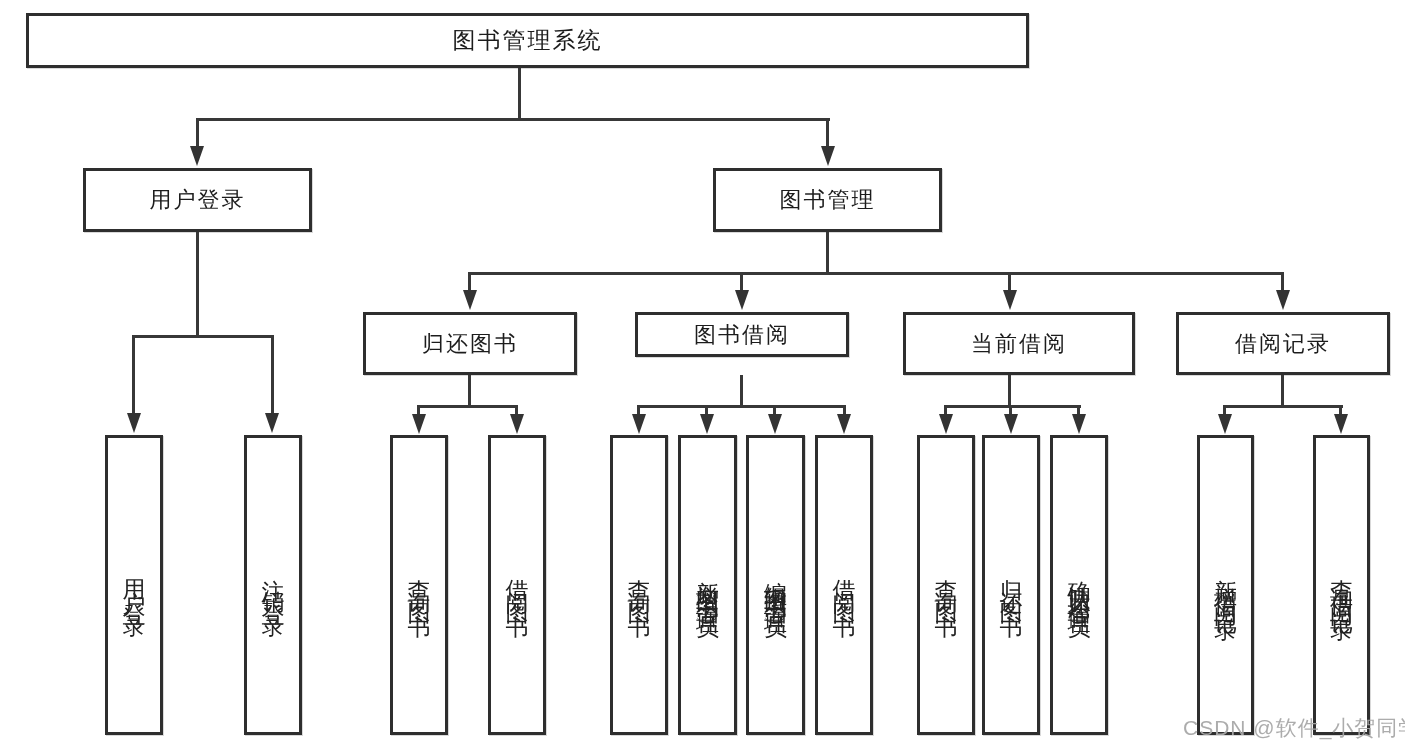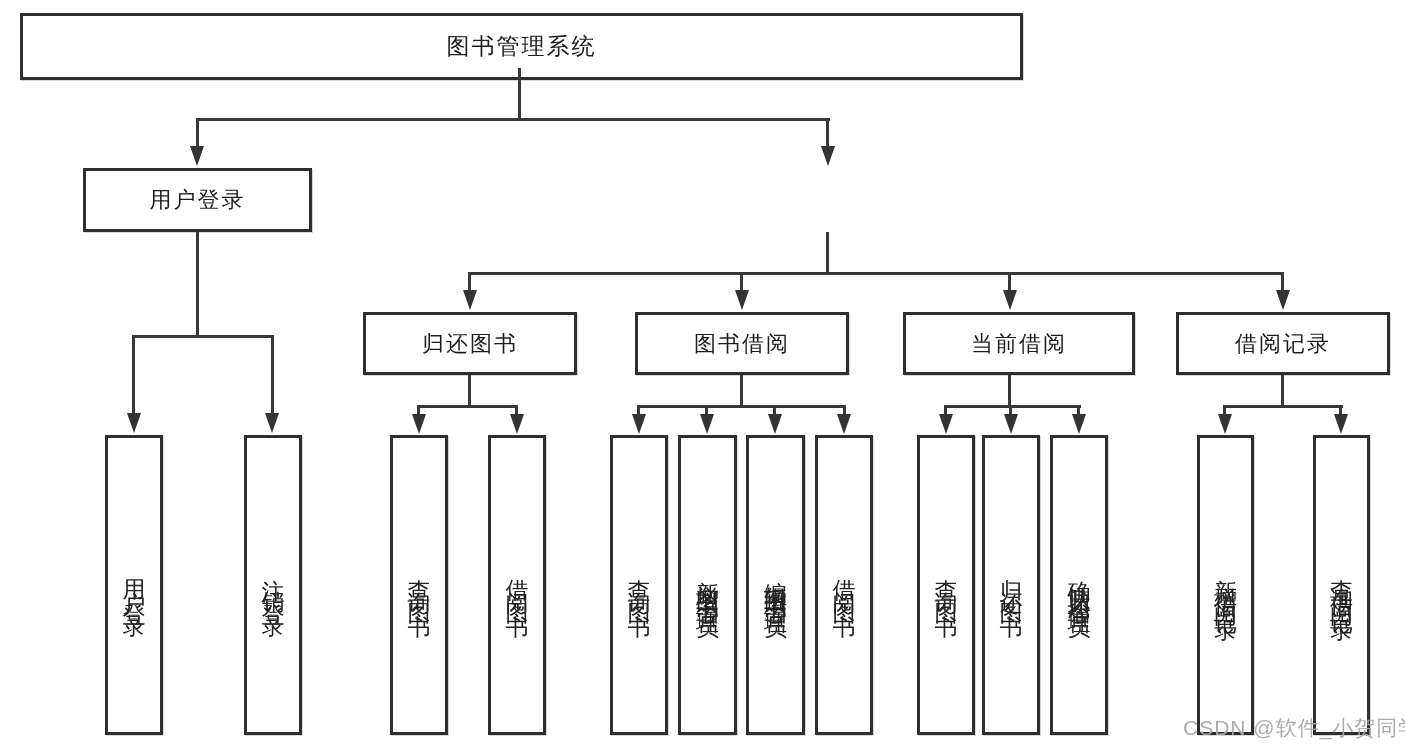--- a/index.html
+++ b/index.html
@@ -58,33 +58,36 @@
     letter-spacing:1px;
     z-index:5;
     white-space:nowrap;
   }
 </style>
 </head>
 <body>
 
 <div class="canvas">
 
-  <div class="box root" style="left:20px;top:13px;width:1003px;height:67px;">
+  <div class="box root" style="left:26px;top:13px;width:1003px;height:55px;">
     <span>图书管理系统</span>
   </div>
 
   <div class="vline" style="left:518px;top:68px;height:52px;"></div>
   <div class="hline" style="left:196px;top:118px;width:634px;"></div>
   <div class="vline" style="left:196px;top:120px;height:30px;"></div>
   <div class="arrow" style="left:190px;top:146px;"></div>
   <div class="vline" style="left:826px;top:120px;height:30px;"></div>
   <div class="arrow" style="left:821px;top:146px;"></div>
 
   <div class="box" style="left:83px;top:168px;width:229px;height:64px;">
     <span>用户登录</span>
+  </div>
+  <div class="box" style="left:713px;top:168px;width:229px;height:64px;">
+    <span>图书管理</span>
   </div>
 
   <div class="vline" style="left:196px;top:232px;height:106px;"></div>
   <div class="hline" style="left:132px;top:335px;width:142px;"></div>
   <div class="vline" style="left:132px;top:337px;height:80px;"></div>
   <div class="arrow" style="left:127px;top:413px;"></div>
   <div class="vline" style="left:271px;top:337px;height:80px;"></div>
   <div class="arrow" style="left:265px;top:413px;"></div>
 
   <div class="vline" style="left:826px;top:232px;height:42px;"></div>
@@ -94,21 +97,21 @@
   <div class="vline" style="left:740px;top:274px;height:18px;"></div>
   <div class="arrow" style="left:735px;top:290px;"></div>
   <div class="vline" style="left:1008px;top:274px;height:18px;"></div>
   <div class="arrow" style="left:1003px;top:290px;"></div>
   <div class="vline" style="left:1281px;top:274px;height:18px;"></div>
   <div class="arrow" style="left:1276px;top:290px;"></div>
 
   <div class="box" style="left:363px;top:312px;width:214px;height:63px;">
     <span>归还图书</span>
   </div>
-  <div class="box" style="left:635px;top:312px;width:214px;height:63px;">
+  <div class="box" style="left:635px;top:312px;width:214px;height:45px;">
     <span>图书借阅</span>
   </div>
   <div class="box" style="left:903px;top:312px;width:232px;height:63px;">
     <span>当前借阅</span>
   </div>
   <div class="box" style="left:1176px;top:312px;width:214px;height:63px;">
     <span>借阅记录</span>
   </div>
 
   <div class="vline" style="left:468px;top:375px;height:33px;"></div>

